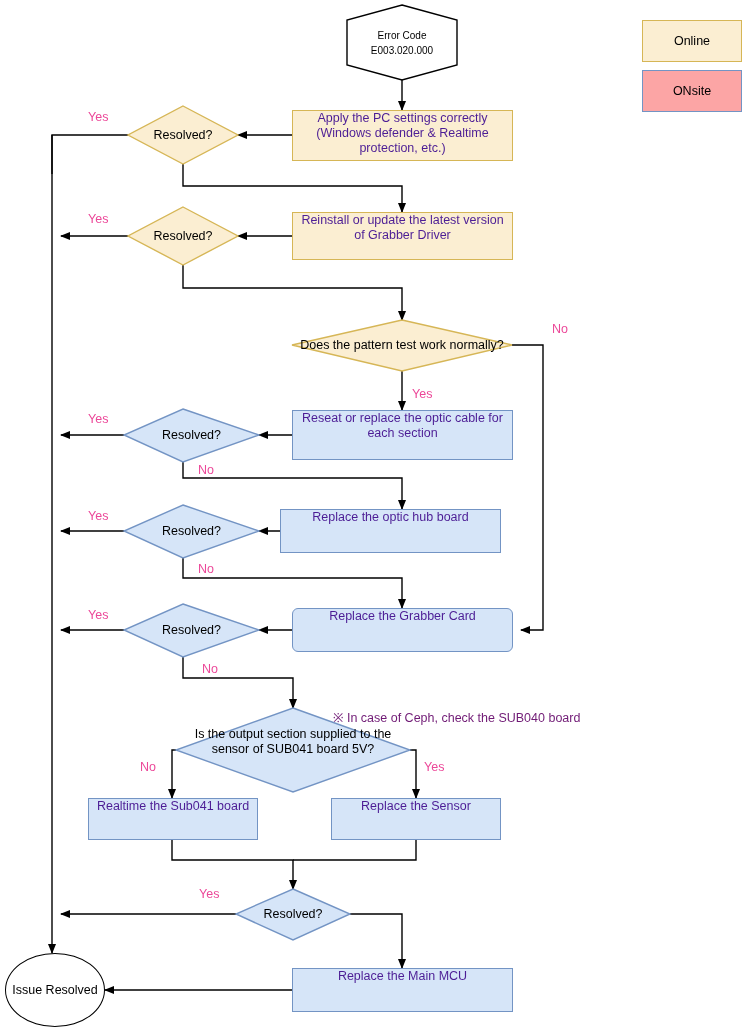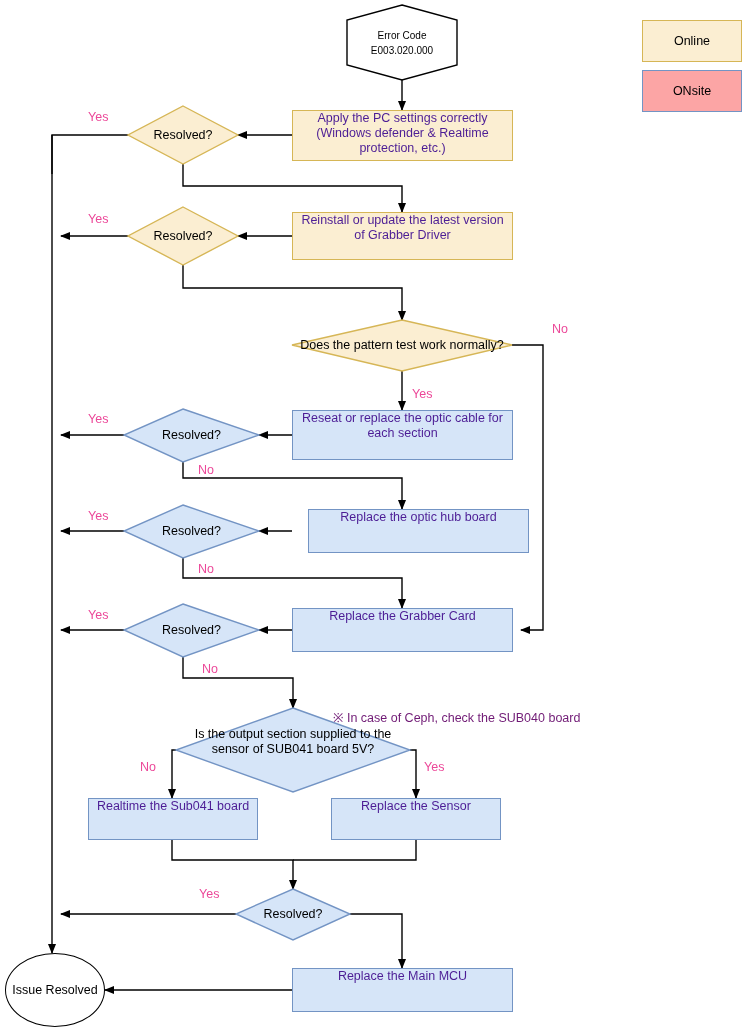--- a/index.html
+++ b/index.html
@@ -211,25 +211,25 @@
   </div>
 
   <div class="node rect online" style="left:292px; top:212px; width:221px; height:48px; padding:0 6px;">
     <span>Reinstall or update the latest version of Grabber Driver</span>
   </div>
 
   <div class="node rect" style="left:292px; top:410px; width:221px; height:50px; padding:0 8px;">
     <span>Reseat or replace the optic cable for each section</span>
   </div>
 
-  <div class="node rect" style="left:308px; top:509px; width:221px; height:44px; padding:0 0;">
+  <div class="node rect" style="left:280px; top:509px; width:221px; height:44px; padding:0 0;">
     <span>Replace the optic hub board</span>
   </div>
 
-  <div class="node rect" style="left:292px; top:608px; width:221px; height:44px; padding:0 6px;">
+  <div class="node rect" style="left:292px; top:608px; width:221px; height:44px; padding:0 6px;border-radius:6px;">
     <span>Replace the Grabber Card</span>
   </div>
 
   <div class="node rect" style="left:88px; top:798px; width:170px; height:42px; padding:0 6px;">
     <span>Realtime the Sub041 board</span>
   </div>
 
   <div class="node rect" style="left:292px; top:968px; width:221px; height:44px; padding:0 6px;">
     <span>Replace the Main MCU</span>
   </div>

